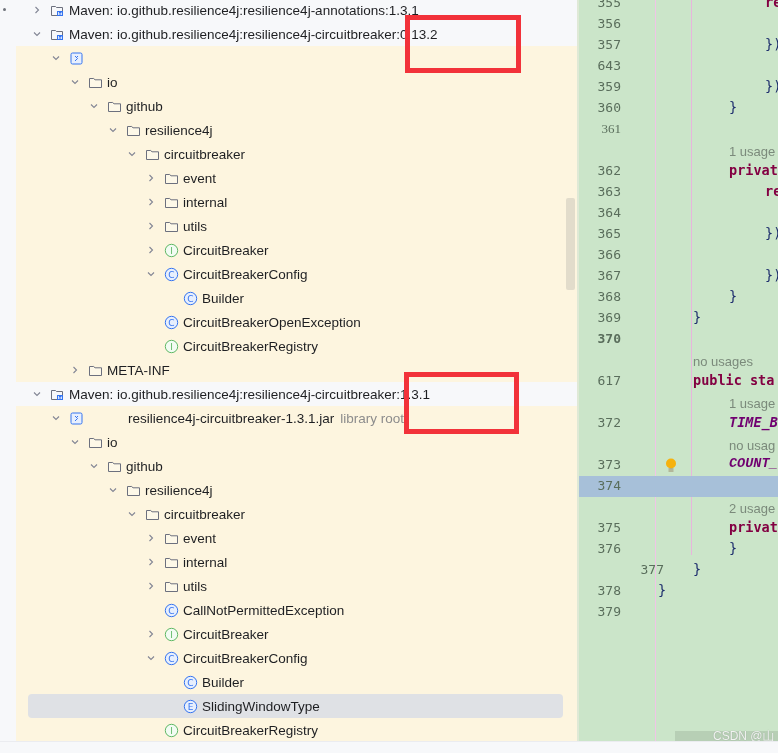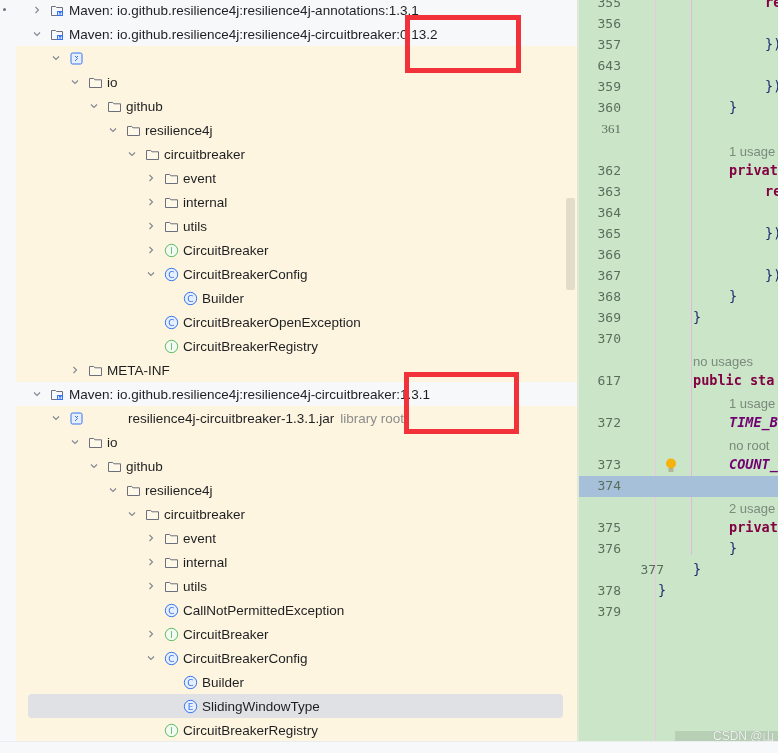--- a/index.html
+++ b/index.html
@@ -452,34 +452,34 @@
     <div class="ln" style="top: 205px;">364</div>
     <div class="ln" style="top: 226px;">365</div>
     <div class="code brace" style="left: 186px; top: 225px;">})</div>
     <div class="ln" style="top: 247px;">366</div>
     <div class="ln" style="top: 268px;">367</div>
     <div class="code brace" style="left: 186px; top: 267px;">})</div>
     <div class="ln" style="top: 289px;">368</div>
     <div class="code brace" style="left: 150px; top: 288px;">}</div>
     <div class="ln" style="top: 310px;">369</div>
     <div class="code brace" style="left: 114px; top: 309px;">}</div>
-    <div class="ln" style="top: 331px;">370</div>
+    <div class="ln" style="top: 331px; font-weight: bold;">370</div>
     <div class="inlay" style="top: 354px; left: 114px;">no usages</div>
     <div class="ln" style="top: 373px;">617</div>
     <div class="code kw" style="left: 114px; top: 372px;">public sta</div>
     <div class="inlay" style="top: 396px; left: 150px;">1 usage</div>
     <div class="ln" style="top: 415px;">372</div>
     <div class="code ital" style="left: 150px; top: 414px;">TIME_B</div>
-    <div class="inlay" style="top: 438px; left: 150px;">no root</div>
+    <div class="inlay" style="top: 438px; left: 150px;">no usag</div>
     <div class="ln" style="top: 457px;">373</div>
     <div style="position: absolute; left: 86px; top: 458px; width: 12px; height: 14px;"><svg width="12" height="15" viewBox="0 0 12 15">
         <circle cx="6" cy="5.5" r="5" fill="#f6b20e"></circle>
         <path d="M3.5 11h5M3.5 13h5" stroke="#9a8a6a" stroke-width="1"></path>
       </svg></div>
-    <div class="code ital" style="left: 150px; top: 456px;">COUNT_</div>
+    <div class="code ital" style="left: 150px; top: 456px; font-family: Liberation Mono, monospace;">COUNT_</div>
     <div class="cur-line" style="top: 476px;"></div>
     <div class="ln" style="top: 478px;">374</div>
     <div class="inlay" style="top: 501px; left: 150px;">2 usage</div>
     <div class="ln" style="top: 520px;">375</div>
     <div class="code kw" style="left: 150px; top: 519px;">privat</div>
     <div class="ln" style="top: 541px;">376</div>
     <div class="code brace" style="left: 150px; top: 540px;">}</div>
     <div class="ln" style="top: 562px; padding-left: 43px;">377</div>
     <div class="code brace" style="left: 114px; top: 561px;">}</div>
     <div class="ln" style="top: 583px;">378</div>

